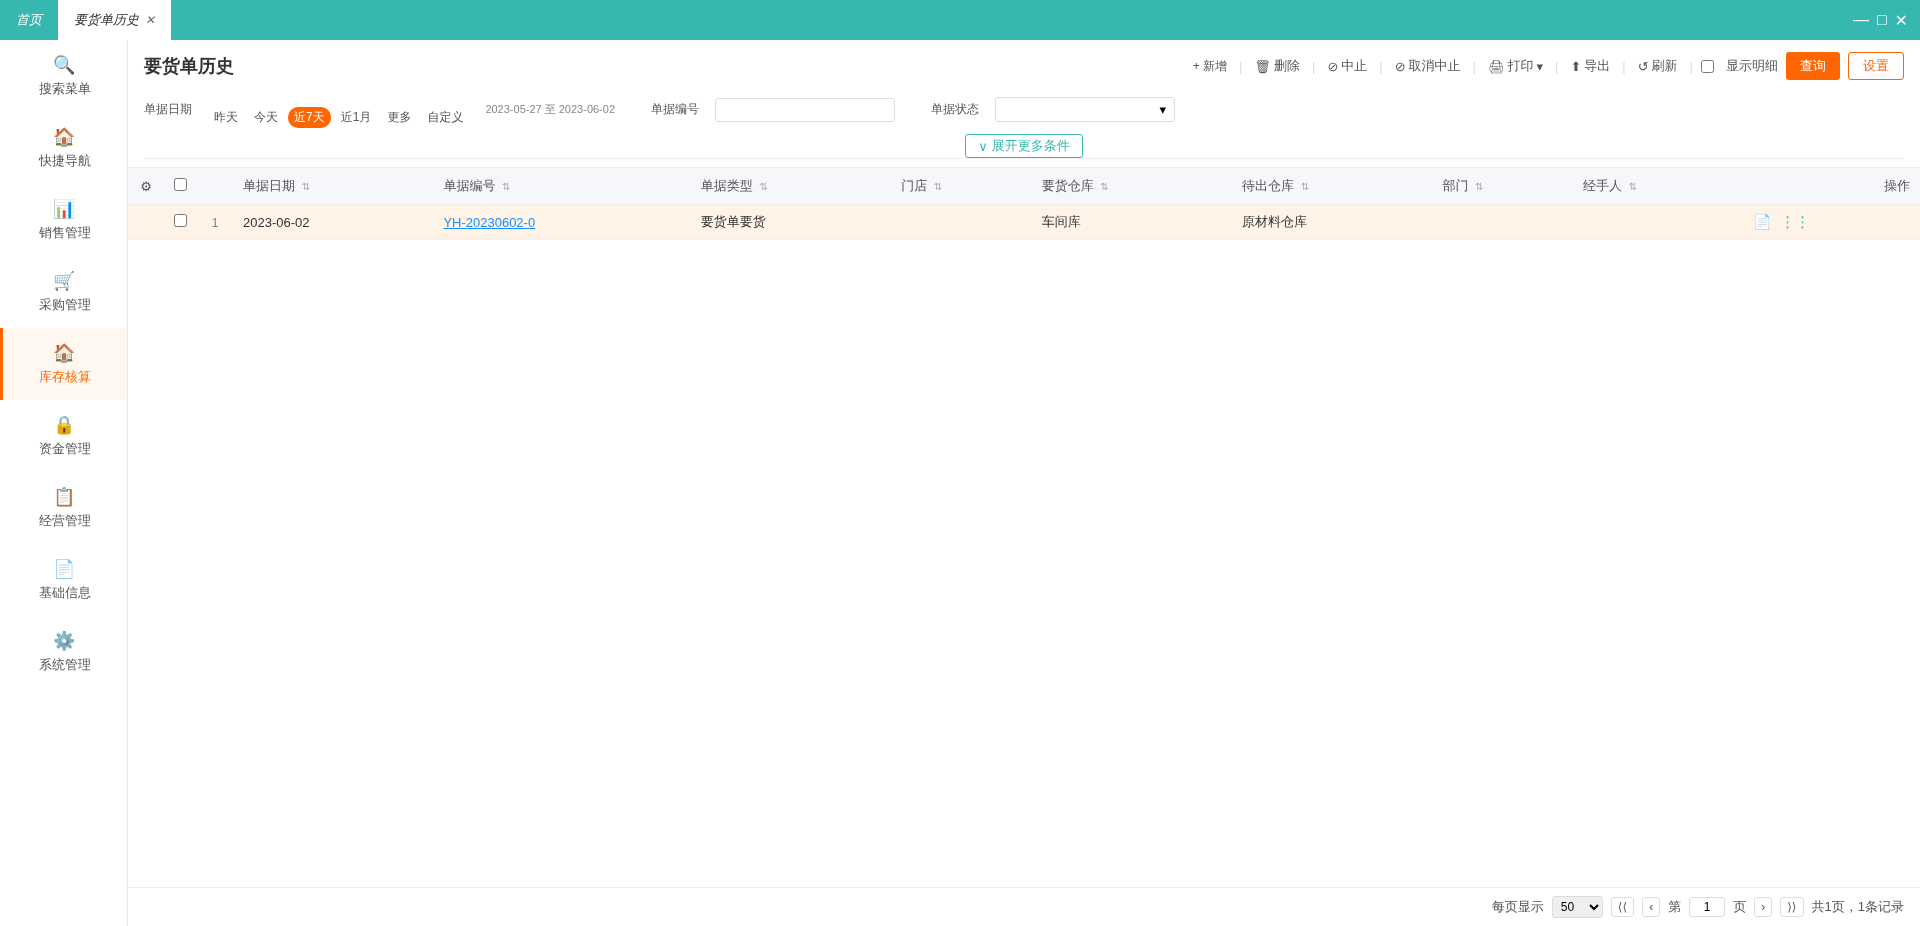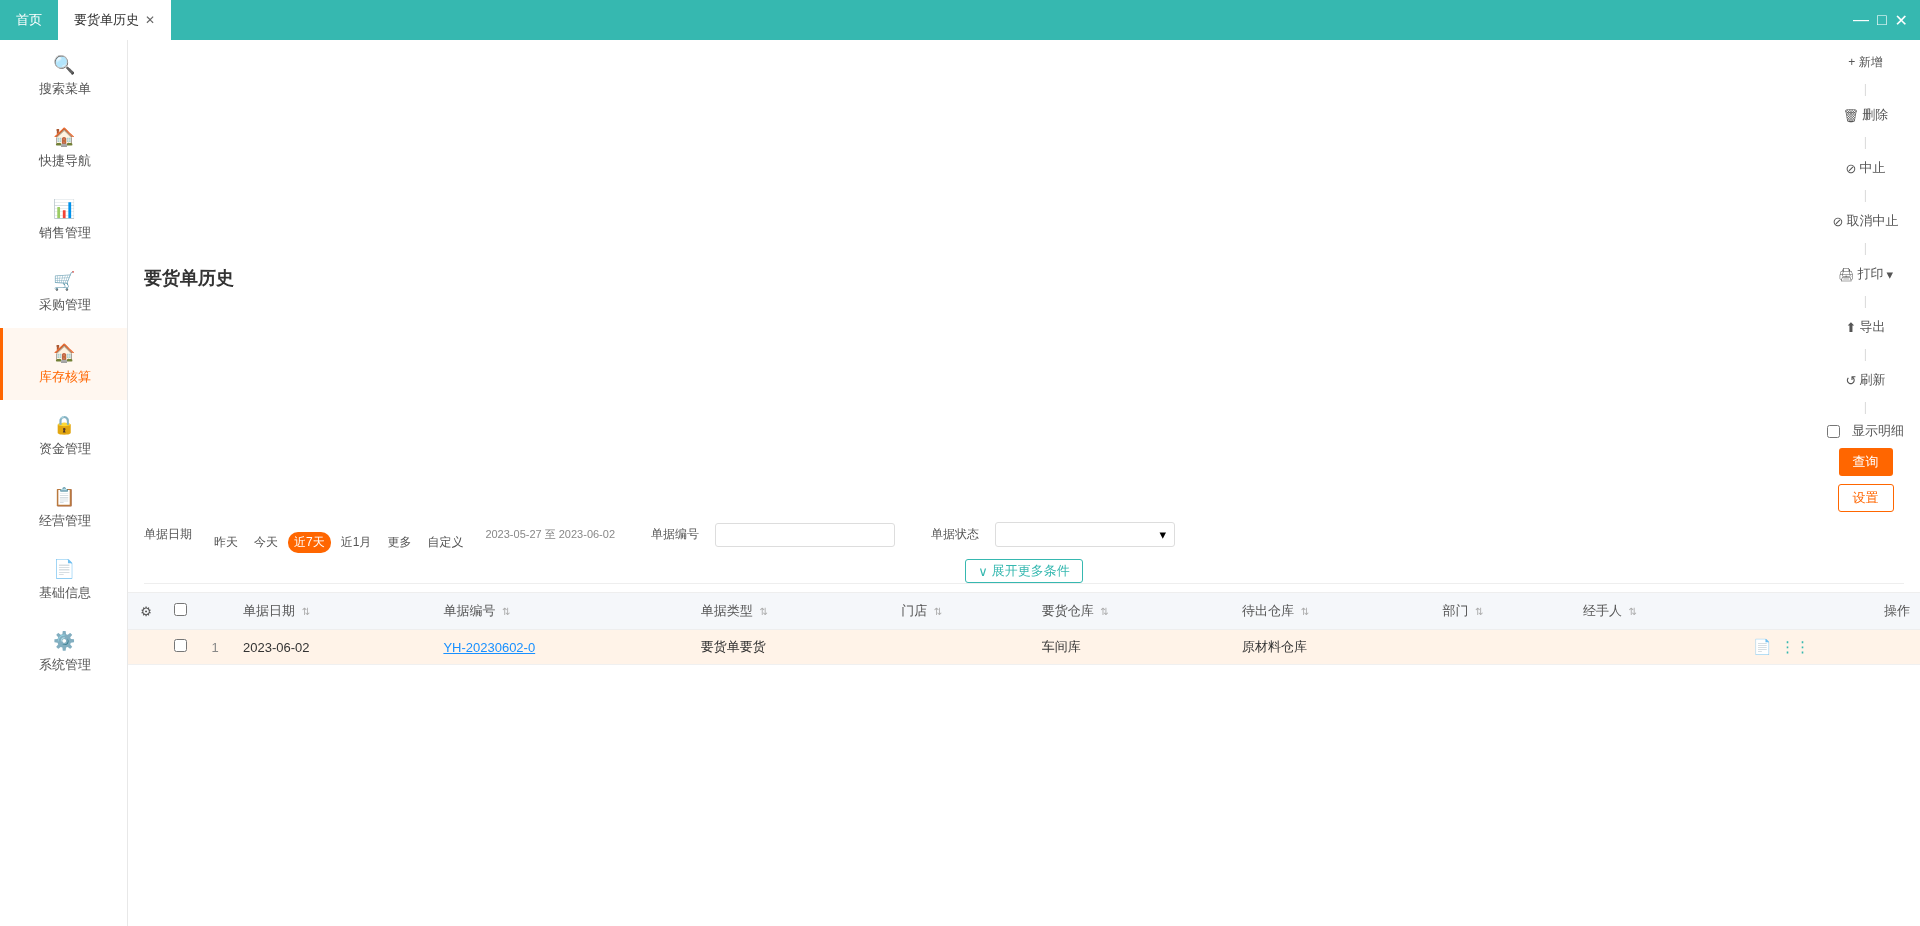--- a/index.html
+++ b/index.html
@@ -12,20 +12,21 @@
       display: flex;
       align-items: center;
       padding: 0 0 0 0;
       flex-shrink: 0;
     }
     .top-bar-tabs {
       display: flex;
       align-items: flex-end;
       height: 100%;
       flex: 1;
+      font-style: italic;
     }
     .tab-item {
       height: 100%;
       display: flex;
       align-items: center;
       padding: 0 16px;
       color: #fff;
       cursor: pointer;
       font-size: 13px;
       position: relative;
@@ -109,22 +110,21 @@
       font-size: 18px;
       font-weight: bold;
       color: #333;
       margin-bottom: 12px;
     }
     .toolbar {
       display: flex;
       align-items: center;
       justify-content: flex-end;
       gap: 8px;
-      margin-bottom: 4px;
-      flex-direction: column;
+      margin-bottom: 11px;
     }
     .toolbar-btn {
       display: flex;
       align-items: center;
       gap: 3px;
       cursor: pointer;
       color: #555;
       font-size: 12px;
       padding: 2px 4px;
     }
@@ -560,15 +560,31 @@
                 <span class="action-icon">📄</span>
                 <span class="action-icon">⋮⋮</span>
               </div>
             </td>
           </tr>
         </tbody>
       </table>
     </div>
 
 
+    <div class="footer">
+      <span>每页显示</span>
+      <select class="page-size-select">
+        <option>20</option>
+        <option selected="">50</option>
+        <option>100</option>
+      </select>
+      <button class="page-nav-btn">⟨⟨</button>
+      <button class="page-nav-btn">‹</button>
+      <span>第</span>
+      <input class="page-input" type="text" value="1" style="">
+      <span>页</span>
+      <button class="page-nav-btn">›</button>
+      <button class="page-nav-btn">⟩⟩</button>
+      <span>共1页，1条记录</span>
+    </div>
 
   </div>
 </div>
 
 </body></html>

